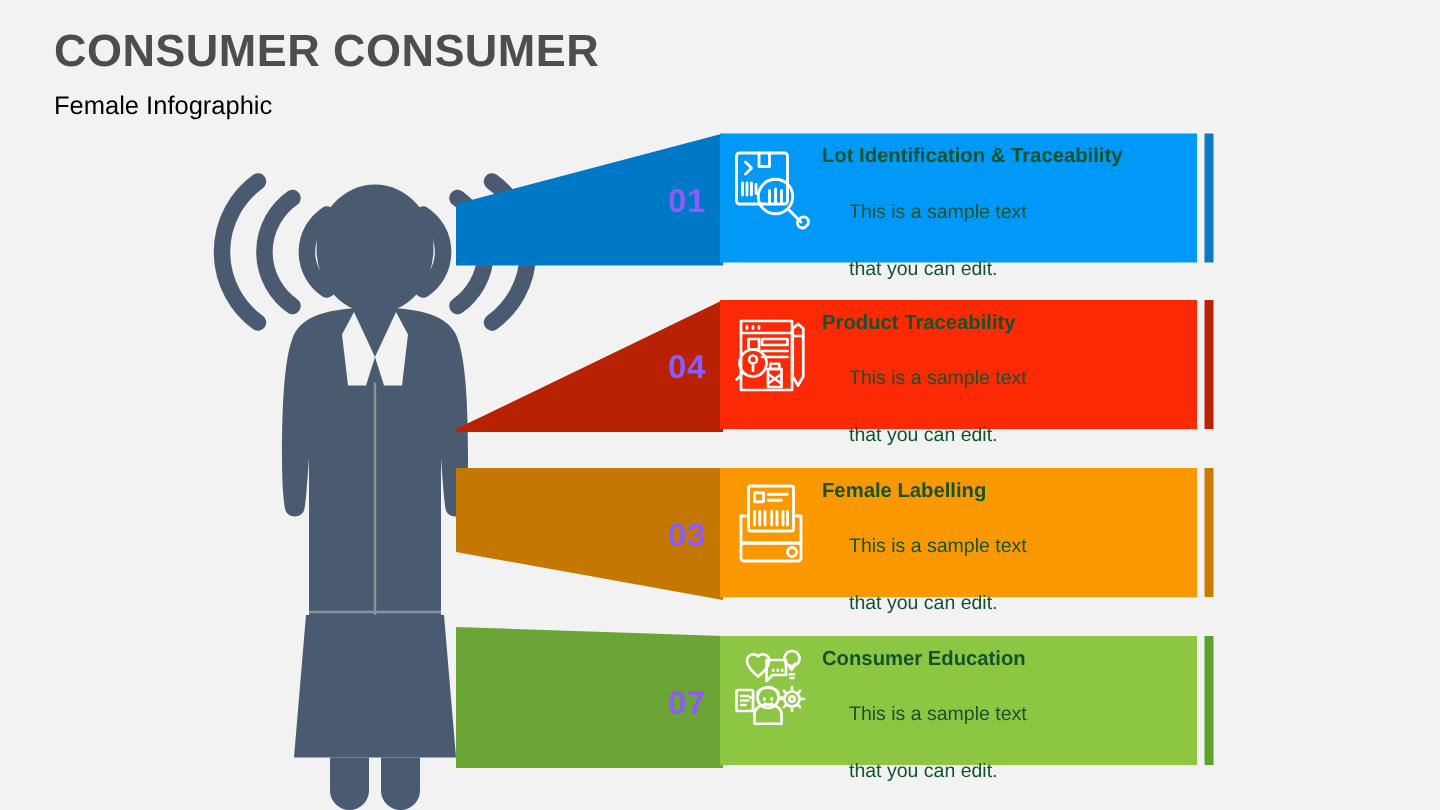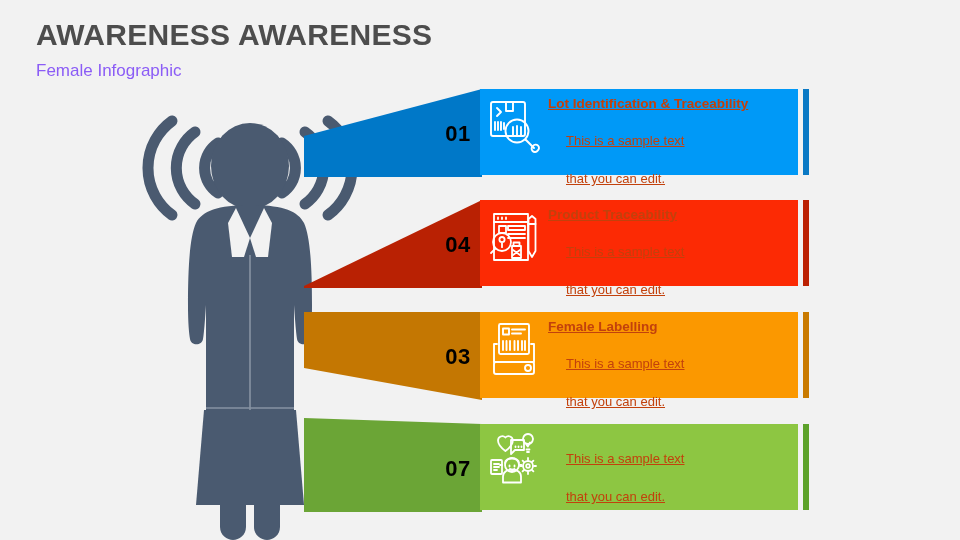--- a/index.html
+++ b/index.html
@@ -33,21 +33,21 @@
     font-weight: bold;
     color: #4d4d4d;
     letter-spacing: 0.3px;
     line-height: 1.15;
     margin: 0;
     white-space: nowrap;
   }
   #page-subtitle {
     font-size: 17px;
     font-weight: normal;
-    color: #8b5cf6;
+    color: #000000;
     margin: 8px 0 0 0;
     line-height: 1.2;
   }
 
   
   #person-figure {
     position: absolute;
     left: 140px;
     top: 105px;
     width: 220px;
@@ -75,40 +75,39 @@
   }
 
   .row-number {
     position: absolute;
     left: 135px;
     top: 40px;
     width: 46px;
     text-align: center;
     font-size: 22px;
     font-weight: bold;
-    color: #000000;
+    color: #8b5cf6;
     line-height: 1;
     letter-spacing: 0.5px;
   }
 
   .row-icon {
     position: absolute;
     left: 186px;
     top: 14px;
     width: 56px;
     height: 58px;
   }
 
   .row-text {
     position: absolute;
     left: 248px;
     top: 13px;
     width: 330px;
-    color: #c2410c;
-    text-decoration: underline;
+    color: #14532d;
   }
   .row-title {
     font-size: 13.5px;
     font-weight: bold;
     line-height: 1.25;
     margin: 0 0 1px 0;
     white-space: nowrap;
   }
   .row-desc-line {
     font-size: 13px;
@@ -117,21 +116,21 @@
     margin: 18px;
     white-space: nowrap;
   }
 </style>
 </head>
 <body>
 
 <div id="slide">
 
   <div id="header">
-    <div id="page-title">AWARENESS AWARENESS</div>
+    <div id="page-title">CONSUMER CONSUMER</div>
     <div id="page-subtitle">Female Infographic</div>
   </div>
 
   <div id="person-figure">
     <svg viewBox="0 0 220 435" width="220" height="435" xmlns="http://www.w3.org/2000/svg">
       <g fill="#4a5a70">
 
         <g fill="none" stroke="#4a5a70" stroke-linecap="round">
           <path d="M 78 38 A 30 30 0 0 0 78 88" stroke-width="11"></path>
           <path d="M 55 27 A 44 44 0 0 0 55 99" stroke-width="11"></path>
@@ -283,18 +282,19 @@
         <path d="M 23.5 33.5 l 0 1 M 28.5 33.5 l 0 1"></path>
         <path d="M 24 37 a 3.2 3.2 0 0 0 4.5 0"></path>
         <path d="M 17 44.5 c 0 -4.5 4.5 -7 9 -7 c 4.5 0 9 2.5 9 7 l 0 6 l -18 0 Z"></path>
         <circle cx="42" cy="34" r="5"></circle>
         <circle cx="42" cy="34" r="1.8"></circle>
         <path d="M 42 28 l 0 -2 M 42 40 l 0 2 M 36 34 l -2 0 M 48 34 l 2 0 M 38 30 l -1.4 -1.4 M 46 38 l 1.4 1.4 M 46 30 l 1.4 -1.4 M 38 38 l -1.4 1.4"></path>
         <path d="M 16 33 l -2 0 M 33.5 33 l 2 0"></path>
       </svg>
     </div>
     <div class="row-text">
+      <div class="row-title">Consumer Education</div>
       <div class="row-desc-line">This is a sample text</div>
       <div class="row-desc-line">that you can edit.</div>
     </div>
   </div>
 
 </div>
 
 </body></html>

